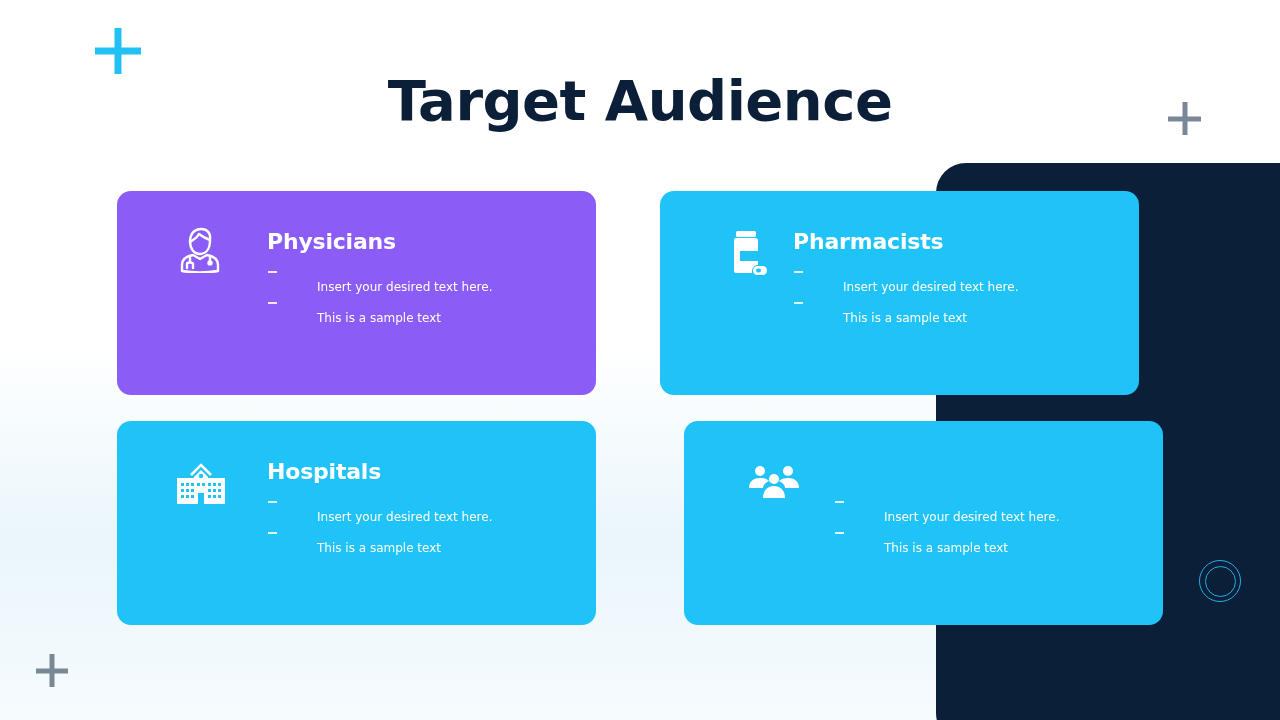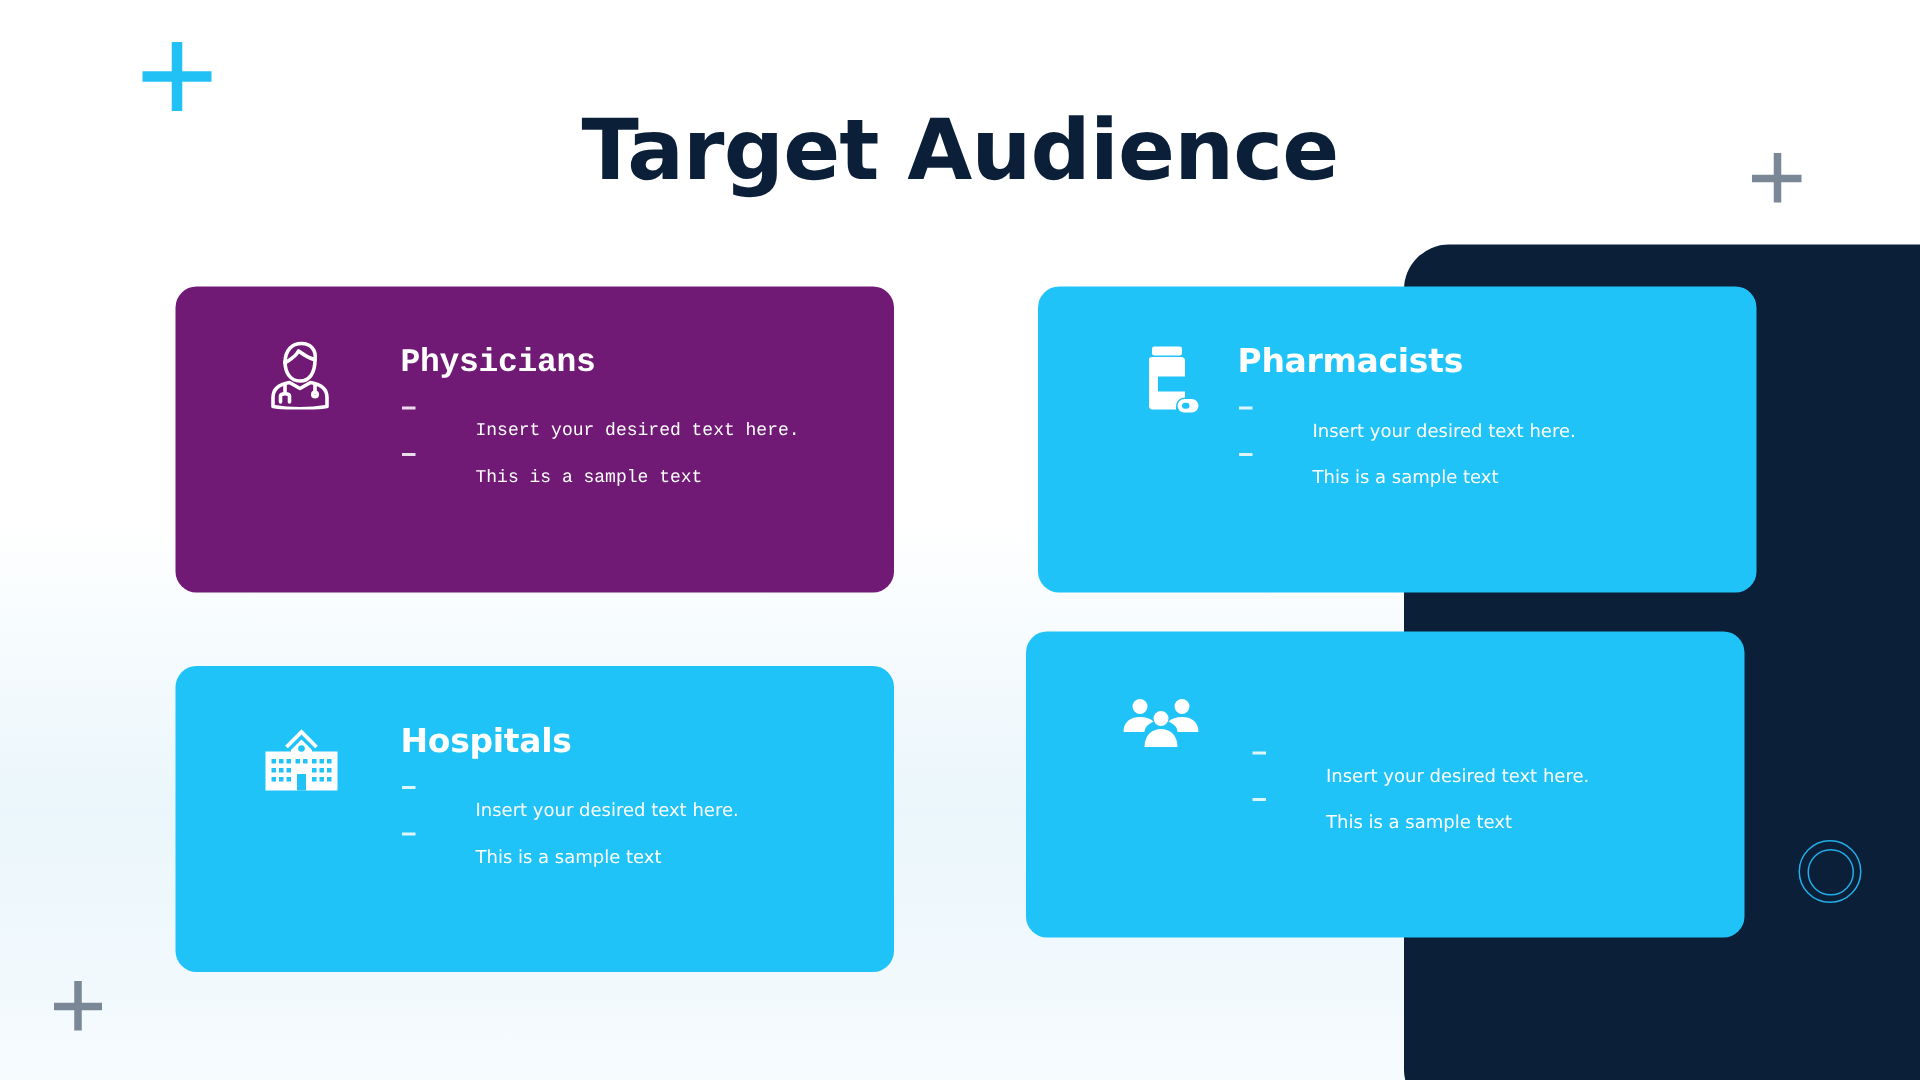--- a/index.html
+++ b/index.html
@@ -51,21 +51,21 @@
       left: 5px; top: 5px; width: 29px; height: 29px;
       border: 1.5px solid #22aee8; border-radius: 50%;
     }
 
     .card {
       position: absolute;
       width: 479px; height: 204px;
       border-radius: 14px;
       color: #ffffff;
     }
-    .card.dark { background: #701a75; font-family: Liberation Mono, monospace; }
+    .card.dark { background: #8b5cf6; }
     .card.cyan { background: #20c3f7; }
 
     .card .icon { position: absolute; }
     .card .heading {
       position: absolute;
       font-size: 22px; font-weight: bold;
       letter-spacing: -0.2px;
     }
     .card .bullets { position: absolute; list-style: none; }
     .card .bullets li {
@@ -77,22 +77,22 @@
     }
     .card .bullets li::before {
       content: "";
       position: absolute;
       left: -49px; top: -4px;
       width: 9px; height: 1.5px;
       background: rgba(255,255,255,0.85);
     }
 
     .c1 { left: 117px; top: 191px; }
-    .c2 { left: 692px; top: 191px; padding-left: 40px; }
-    .c3 { left: 117px; top: 421px; margin-top: 23px; }
+    .c2 { left: 660px; top: 191px; padding-left: 40px; }
+    .c3 { left: 117px; top: 421px; }
     .c4 { left: 684px; top: 421px; }
 
     .c1 .icon { left: 62px; top: 36px; }
     .c1 .heading { left: 150px; top: 38px; }
     .c1 .bullets { left: 200px; top: 84px; }
 
     .c2 .icon { left: 72px; top: 38px; }
     .c2 .heading { left: 133px; top: 38px; }
     .c2 .bullets { left: 183px; top: 84px; }
 

